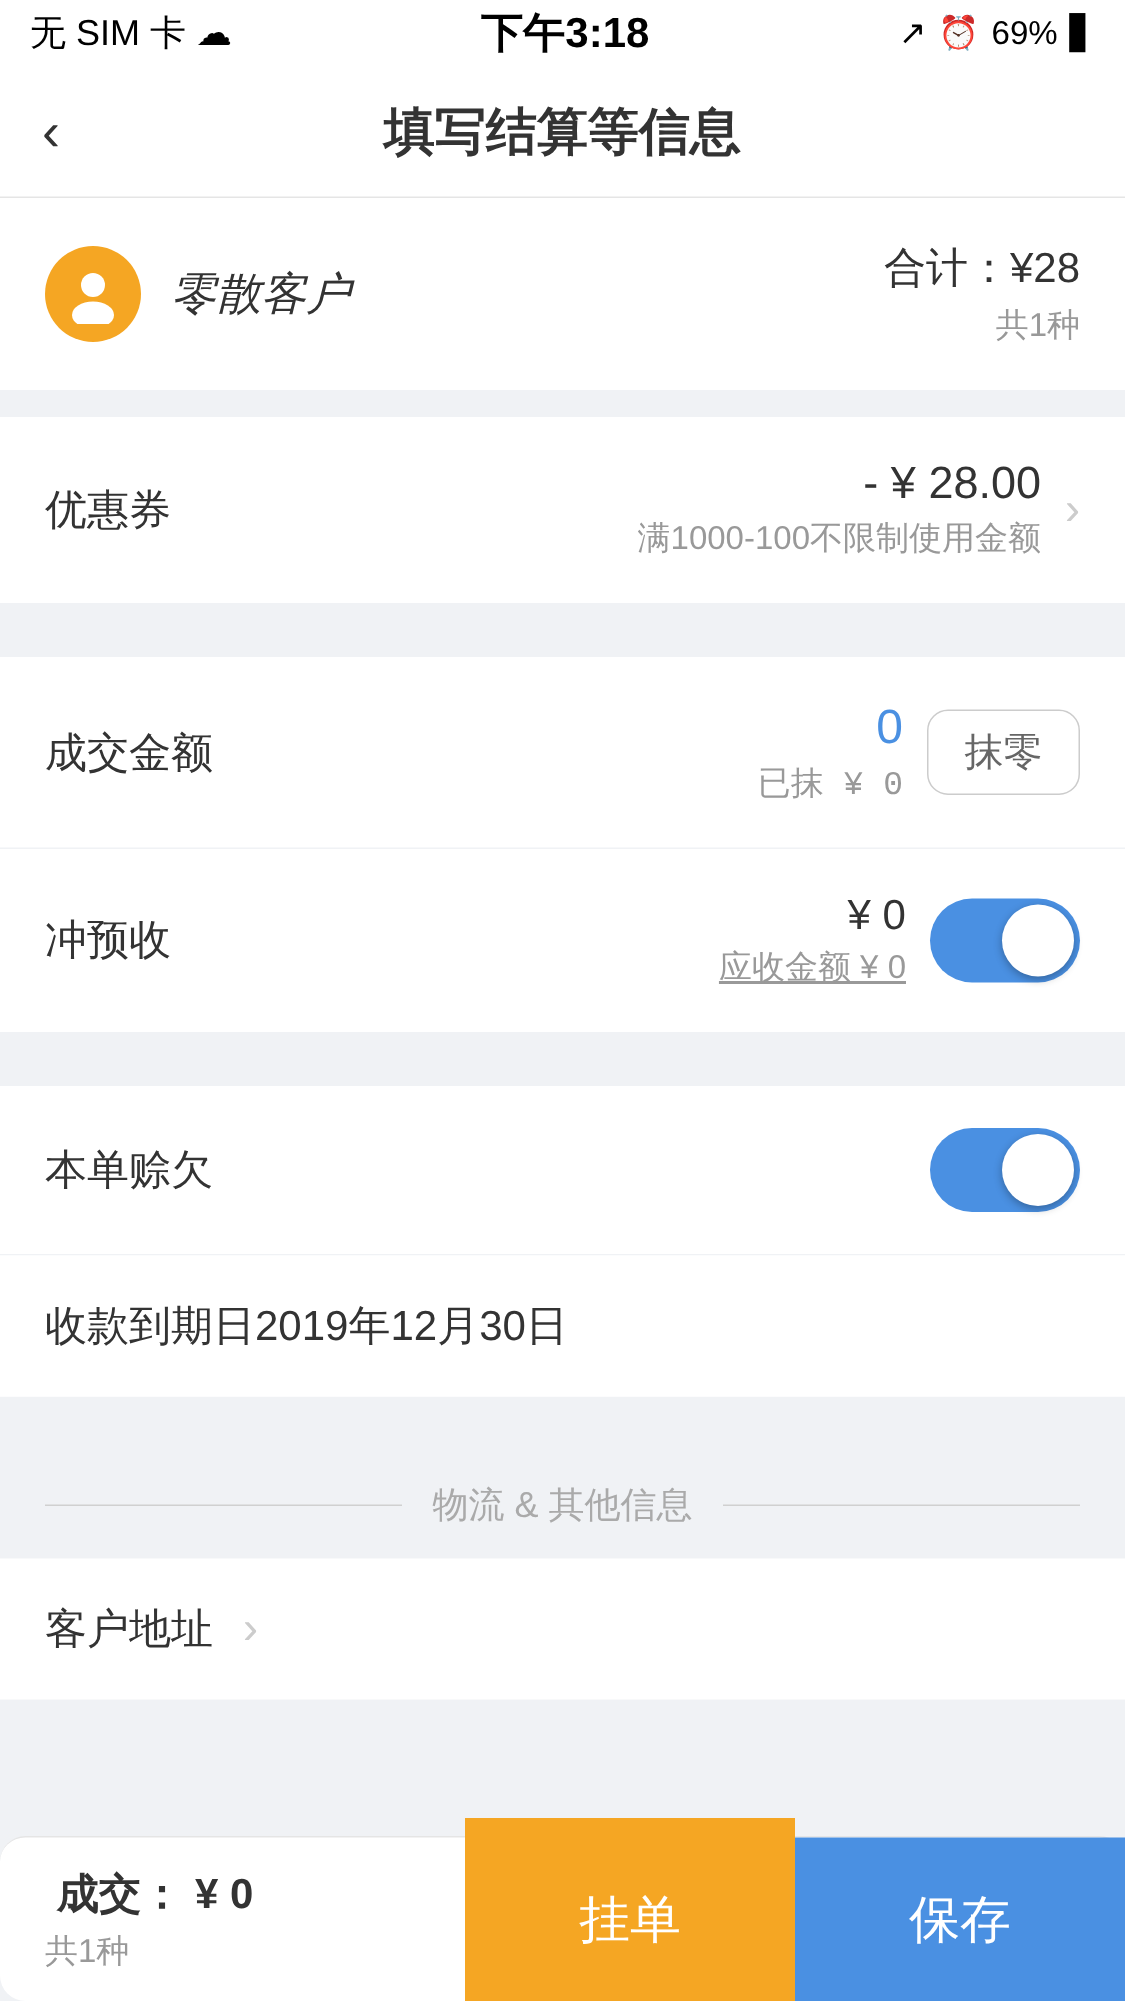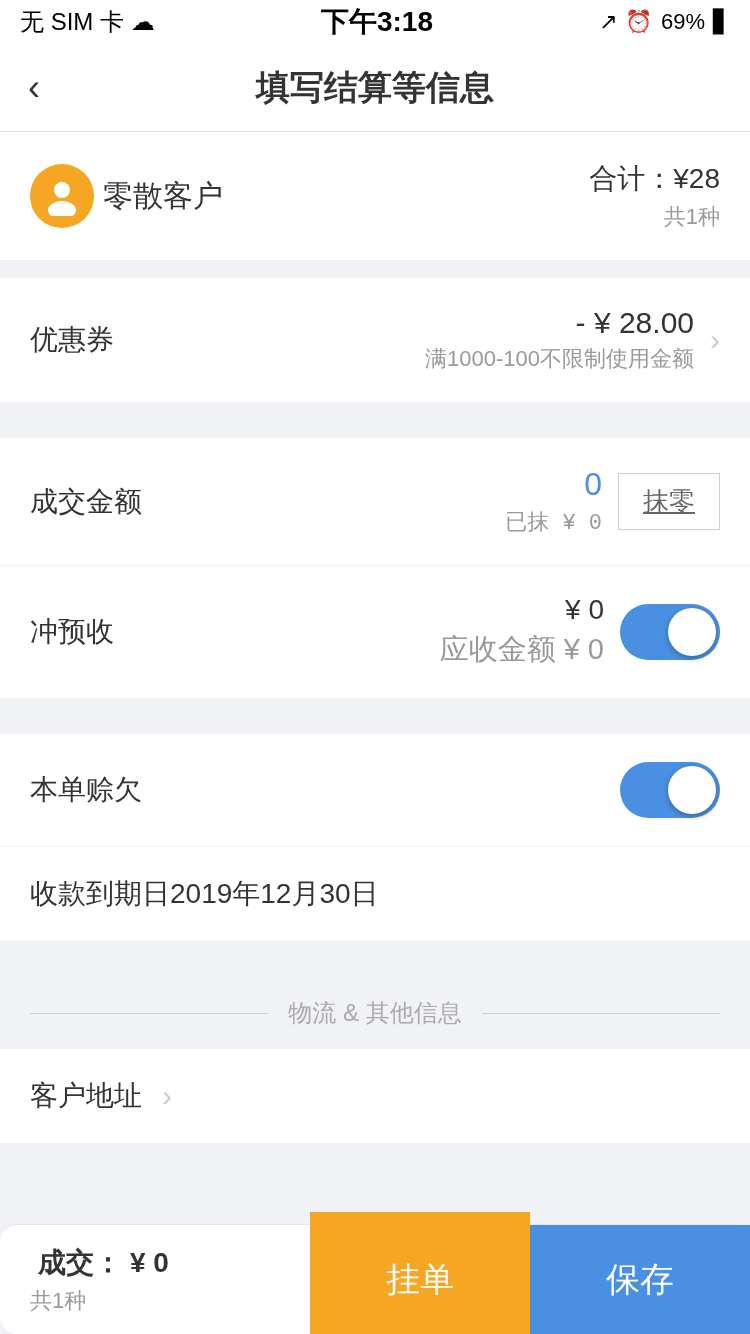--- a/index.html
+++ b/index.html
@@ -62,21 +62,22 @@
     .customer-row {
       display: flex;
       align-items: center;
       justify-content: space-between;
       padding: 28px 30px;
       background: #fff;
     }
     .customer-left {
       display: flex;
       align-items: center;
-      gap: 9px;
+      gap: 20px;
+      font-style: italic;
     }
     .customer-avatar {
       width: 64px;
       height: 64px;
       border-radius: 50%;
       background: #f5a623;
       display: flex;
       align-items: center;
       justify-content: center;
     }
@@ -150,28 +151,27 @@
     .deal-amount-sub {
       font-size: 22px;
       color: #999;
       margin-top: 4px;
       font-family: Liberation Mono, monospace;
     }
 
     
     .round-off-btn {
       border: 1px solid #ccc;
-      border-radius: 0;
+      border-radius: 14px;
       padding: 10px 24px;
       font-size: 26px;
       color: #666;
       background: #fff;
       cursor: pointer;
       white-space: nowrap;
-      text-decoration: underline;
     }
 
     
     .toggle {
       width: 100px;
       height: 56px;
       border-radius: 28px;
       background: #4a90e2;
       position: relative;
       cursor: pointer;
@@ -190,23 +190,24 @@
 
     
     .charge-right-text {
       text-align: right;
     }
     .charge-amount {
       font-size: 28px;
       color: #333;
     }
     .charge-receivable {
-      font-size: 29px;
+      font-size: 22px;
       color: #999;
       margin-top: 4px;
+      text-decoration: underline;
     }
 
     
     .due-date-row {
       display: flex;
       align-items: center;
       padding: 28px 30px;
       background: #fff;
     }
     .due-date-label {

